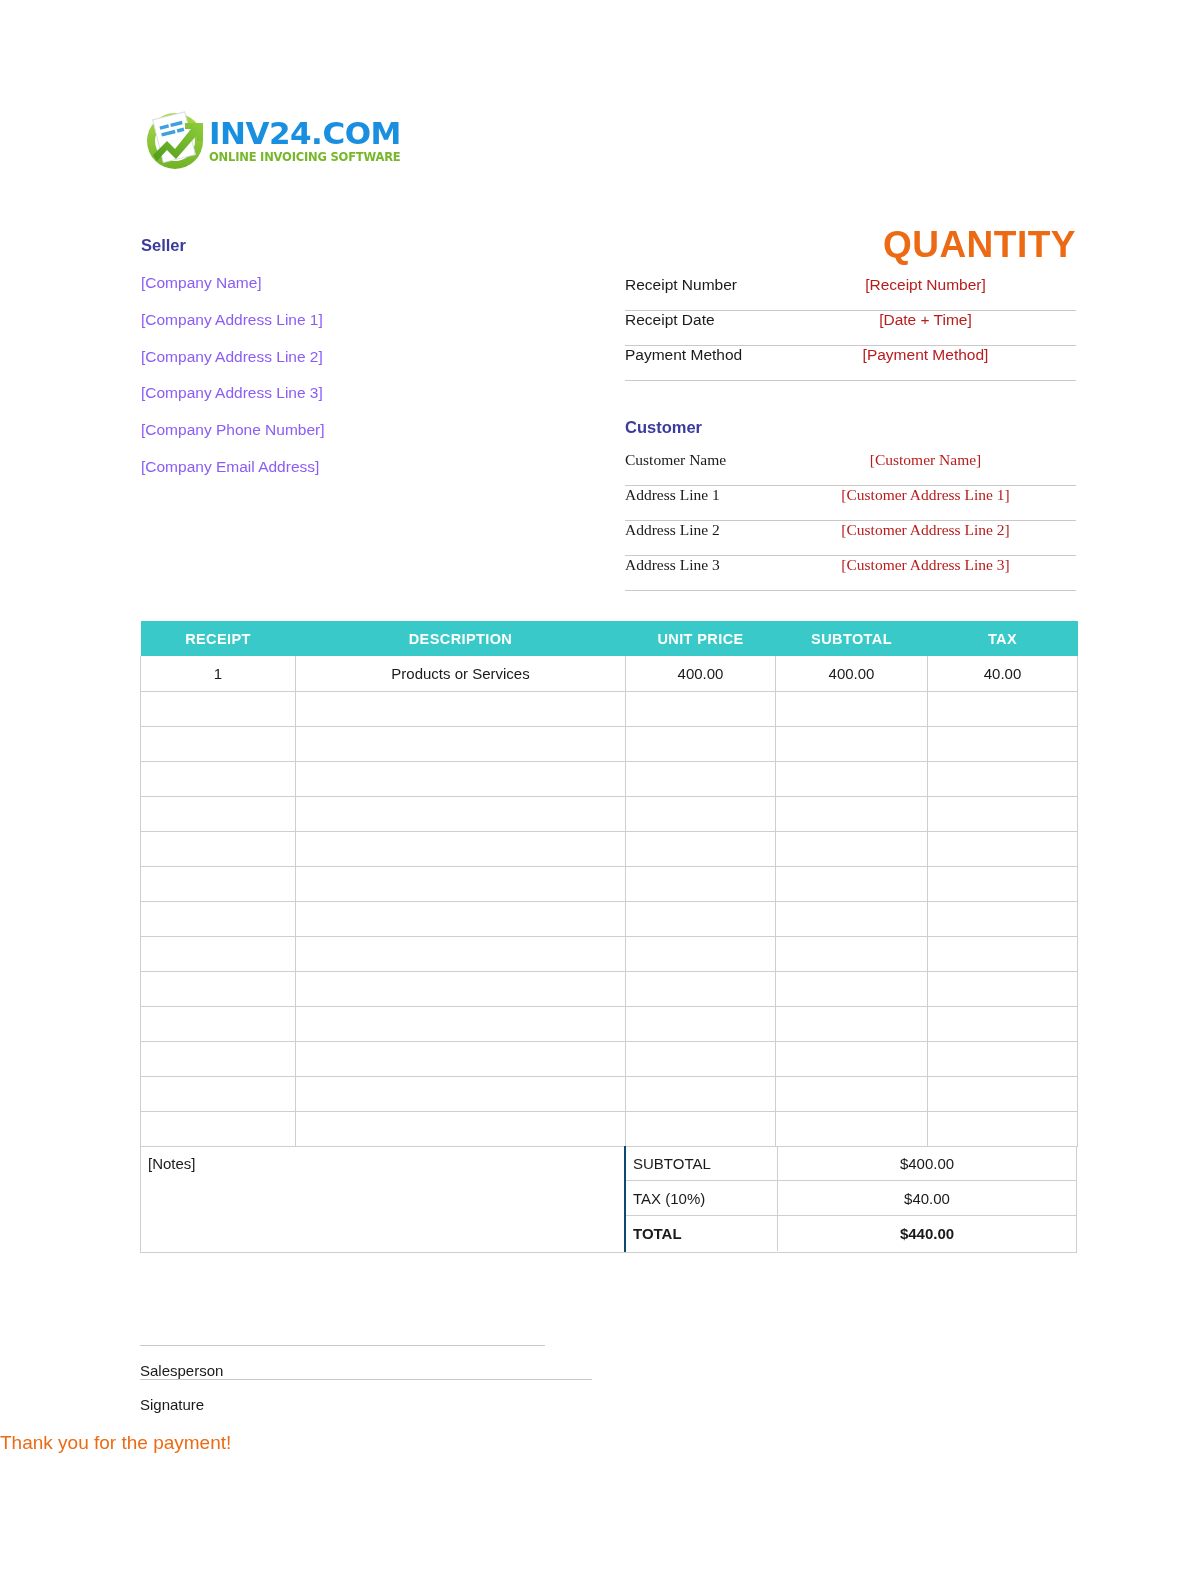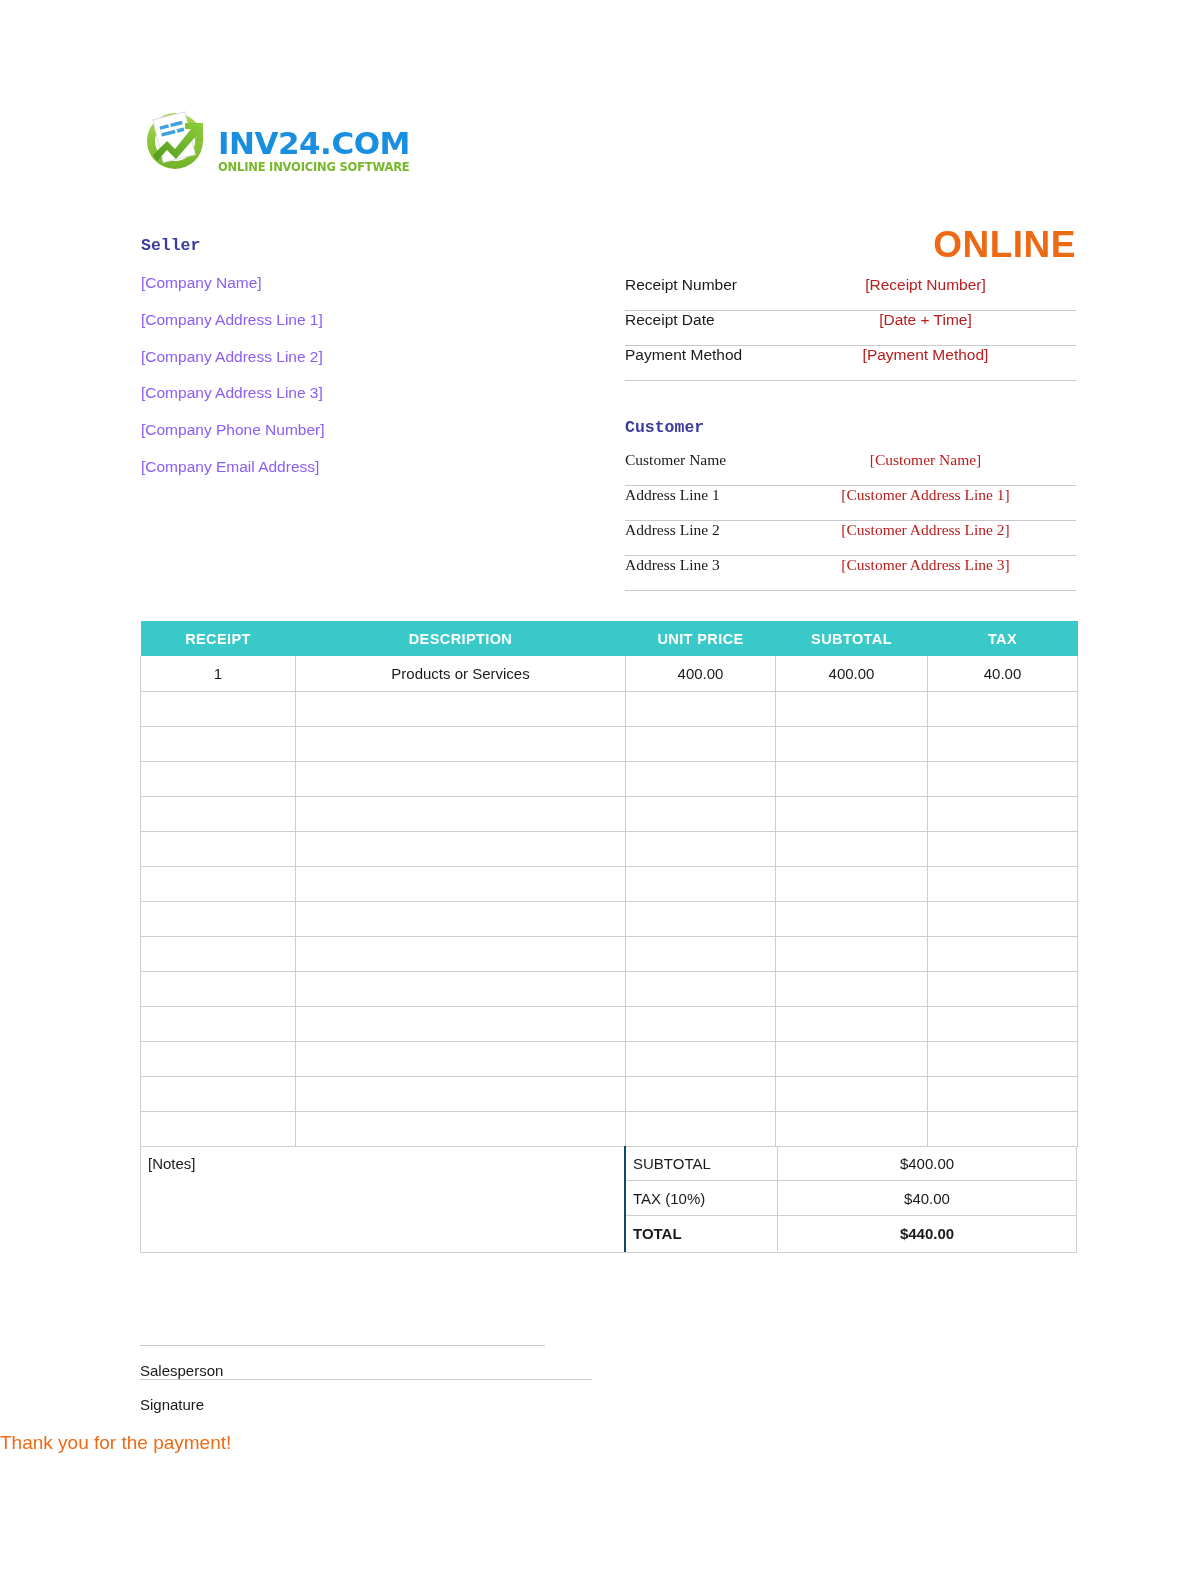--- a/index.html
+++ b/index.html
@@ -21,22 +21,21 @@
     height: 1596px;
     padding: 0;
   }
 
   
   .logo-block {
     position: absolute;
     left: 141px;
     top: 105px;
     display: flex;
-    align-items: flex-end;
-    gap: 9px;
+    align-items: center;
   }
   .logo-mark {
     width: 68px;
     height: 68px;
     position: relative;
     flex: 0 0 auto;
   }
   .logo-text {
     display: flex;
     flex-direction: column;
@@ -57,21 +56,20 @@
     letter-spacing: -0.2px;
     margin-top: 3px;
     font-family: "DejaVu Sans", sans-serif;
   }
 
   
   .section-heading {
     font-size: 16.5px;
     font-weight: bold;
     color: #3b3b9e;
-    font-family: Liberation Mono, monospace;
   }
 
   .receipt-title {
     position: absolute;
     right: 121px;
     top: 226px;
     font-size: 37px;
     font-weight: bold;
     color: #ed6a14;
     letter-spacing: 0.5px;
@@ -277,21 +275,21 @@
         </g>
         <path d="M12 50 L26 36 L34 44 L50 24 L44 24 L44 18 L62 18 L62 36 L56 36 L56 30 L35 54 L26 45 L16 56 Z" fill="url(#garrow)"></path>
       </svg>
     </div>
     <div class="logo-text">
       <span class="logo-title">INV24.COM</span>
       <span class="logo-sub">ONLINE INVOICING SOFTWARE</span>
     </div>
   </div>
 
-  <div class="receipt-title">ONLINE</div>
+  <div class="receipt-title">QUANTITY</div>
 
   <div class="seller-block">
     <div class="section-heading">Seller</div>
     <div class="seller-line">[Company Name]</div>
     <div class="seller-line">[Company Address Line 1]</div>
     <div class="seller-line">[Company Address Line 2]</div>
     <div class="seller-line">[Company Address Line 3]</div>
     <div class="seller-line">[Company Phone Number]</div>
     <div class="seller-line">[Company Email Address]</div>
   </div>

